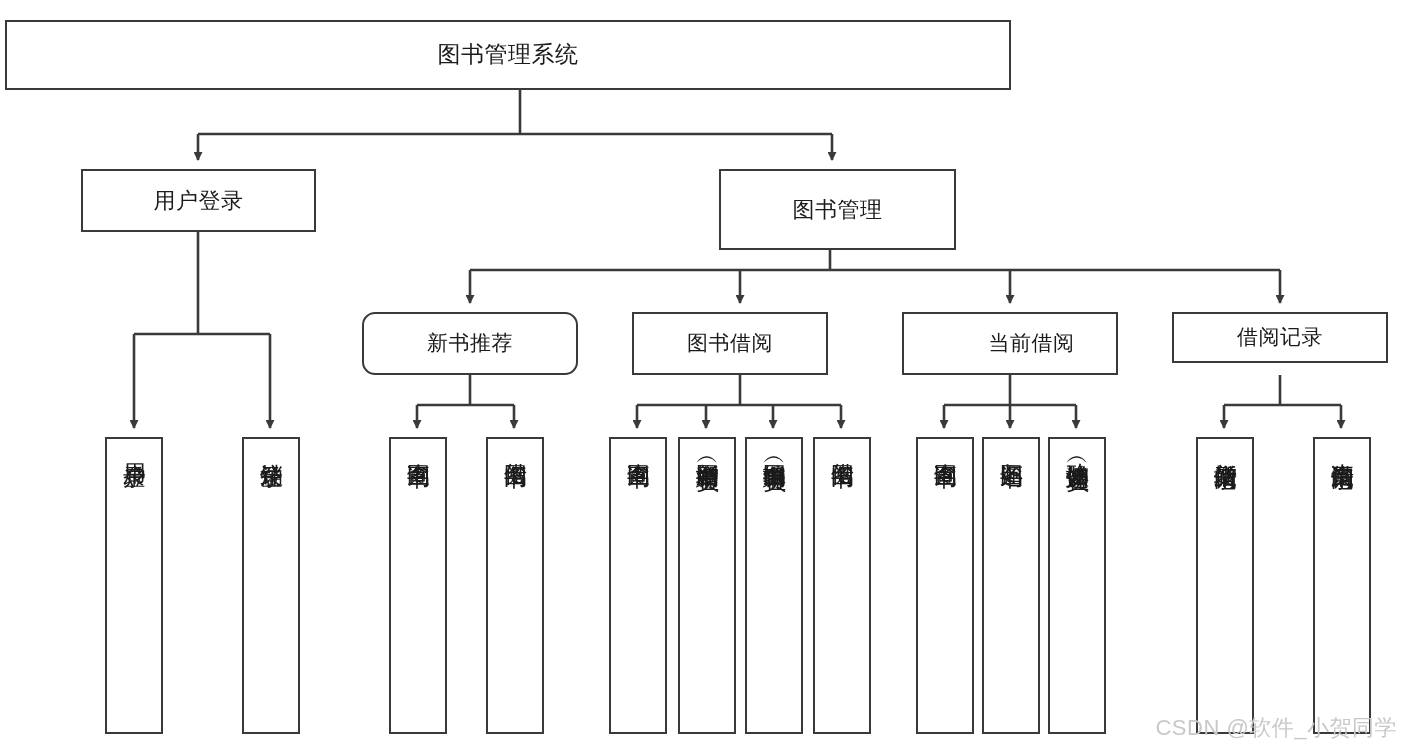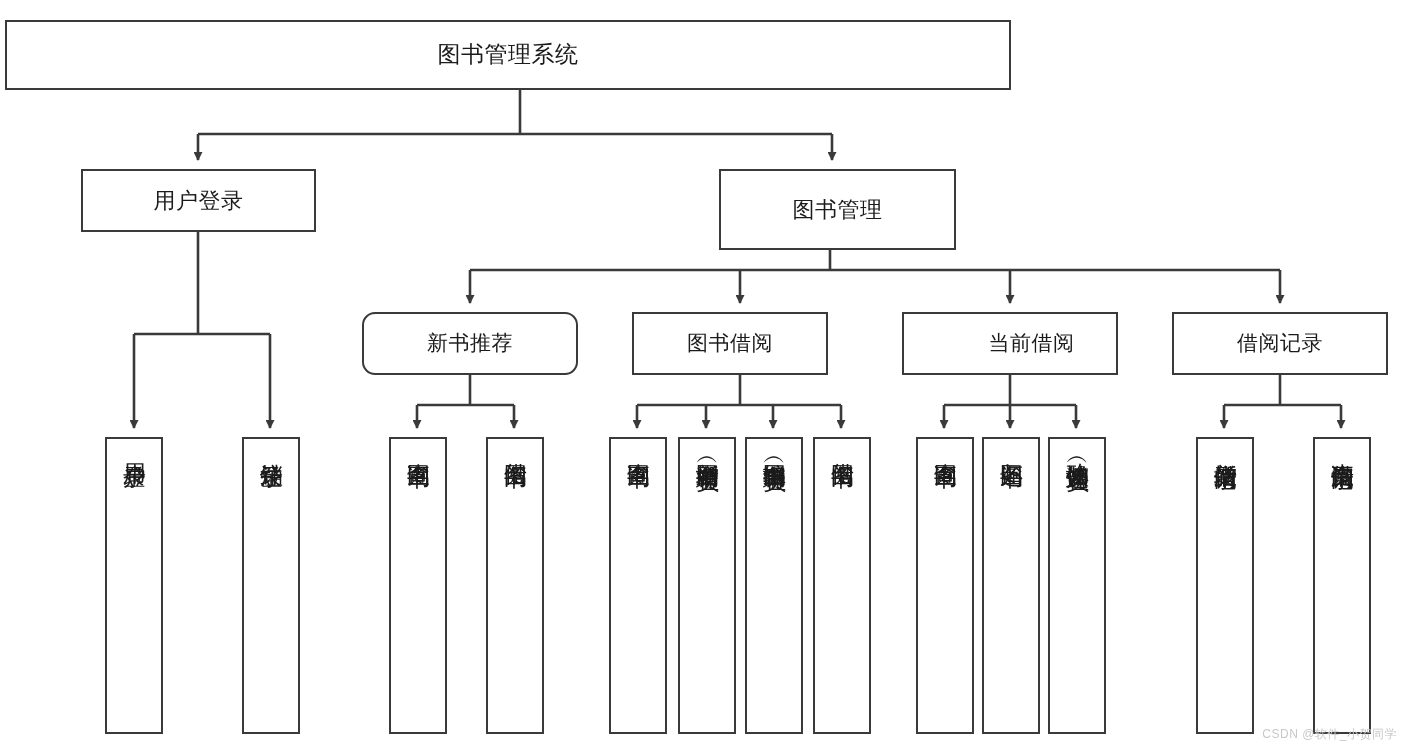--- a/index.html
+++ b/index.html
@@ -54,21 +54,21 @@
     text-orientation: upright;
     font-size: 23px;
     line-height: 1.12;
     letter-spacing: 1px;
     white-space: nowrap;
   }
   .watermark {
     position: absolute;
     right: 8px;
     bottom: 4px;
-    font-size: 12px;
+    font-size: 22px;
     color: #c8c8c8;
     letter-spacing: 0.5px;
     white-space: nowrap;
   }
 </style>
 </head>
 <body>
 
 <div id="canvas">
 
@@ -135,21 +135,21 @@
 
   <div class="node level2" style="left:362px; top:312px; width:216px; height:63px;border-radius:13px;">
     <span class="node-label">新书推荐</span>
   </div>
   <div class="node level2" style="left:632px; top:312px; width:196px; height:63px;">
     <span class="node-label">图书借阅</span>
   </div>
   <div class="node level2" style="left:902px; top:312px; width:216px; height:63px;padding-left:43px;">
     <span class="node-label">当前借阅</span>
   </div>
-  <div class="node level2" style="left:1172px; top:312px; width:216px; height:63px;">
+  <div class="node level2" style="left:1172px; top:312px; width:216px; height:51px;">
     <span class="node-label">借阅记录</span>
   </div>
 
   <div class="node leaf" style="left:105px; top:437px; width:58px; height:297px;">
     <span class="node-label">用户登录</span>
   </div>
   <div class="node leaf" style="left:242px; top:437px; width:58px; height:297px;">
     <span class="node-label">注销登录</span>
   </div>
 

